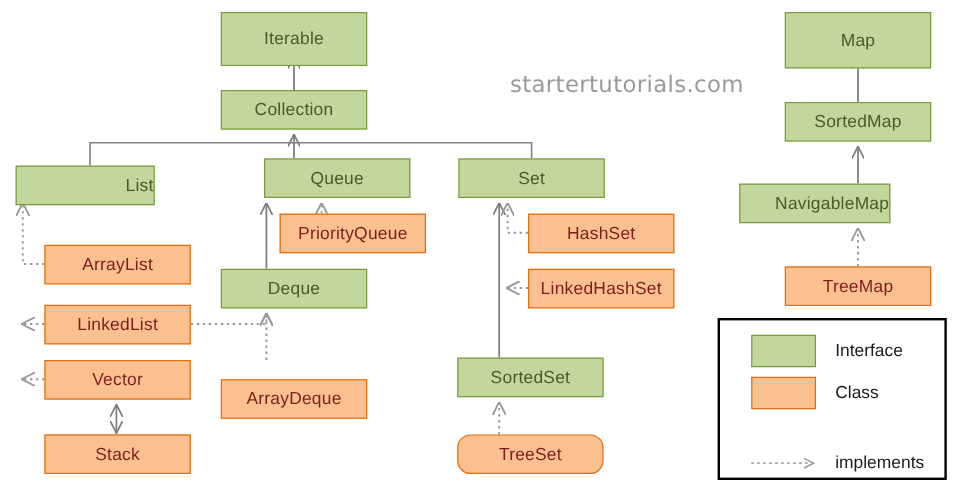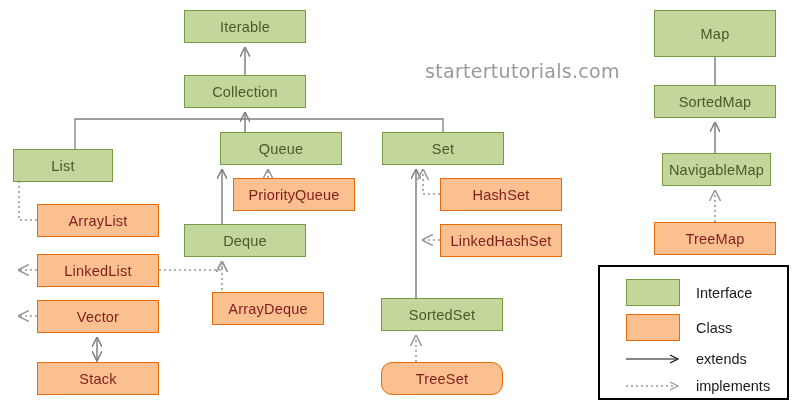--- a/index.html
+++ b/index.html
@@ -61,27 +61,27 @@
       <path d="M 159 270 L 222 270 L 222 262"></path>
       <path d="M 222 300 L 222 262"></path>
       <path d="M 440 194 L 423 194 L 423 170"></path>
       <path d="M 440 240 L 423 240"></path>
       <path d="M 416 362 L 416 336"></path>
       <path d="M 715 222 L 715 191"></path>
     </g>
   </svg>
 
   <div id="nodes">
-      <div class="node iface" style="left: 184px; top: 10px; width: 122px; height: 33px;">
+      <div class="node iface" style="left: 184px; top: 10px; width: 122px; height: 45px;">
         <span>Iterable</span>
       </div>
       <div class="node iface" style="left: 184px; top: 75px; width: 122px; height: 33px;">
         <span>Collection</span>
       </div>
-      <div class="node iface" style="left: 13px; top: 149px; width: 100px; height: 33px;">
+      <div class="node iface" style="left: 13px; top: 138px; width: 116px; height: 33px; justify-content: flex-end;">
         <span>List</span>
       </div>
       <div class="node iface" style="left: 184px; top: 132px; width: 122px; height: 33px; margin-left: 36px;">
         <span>Queue</span>
       </div>
       <div class="node iface" style="left: 382px; top: 132px; width: 122px; height: 33px;">
         <span>Set</span>
       </div>
       <div class="node klass" style="left: 233px; top: 178px; width: 122px; height: 33px;">
         <span>PriorityQueue</span>
@@ -97,66 +97,57 @@
       </div>
       <div class="node klass" style="left: 440px; top: 224px; width: 122px; height: 33px;">
         <span>LinkedHashSet</span>
       </div>
       <div class="node klass" style="left: 37px; top: 254px; width: 122px; height: 33px;">
         <span>LinkedList</span>
       </div>
       <div class="node klass" style="left: 37px; top: 300px; width: 122px; height: 33px;">
         <span>Vector</span>
       </div>
-      <div class="node klass" style="left: 184px; top: 292px; width: 112px; height: 33px; margin-left: 28px;">
+      <div class="node klass" style="left: 184px; top: 316px; width: 122px; height: 33px;">
         <span>ArrayDeque</span>
       </div>
       <div class="node iface" style="left: 381px; top: 298px; width: 122px; height: 33px;">
         <span>SortedSet</span>
       </div>
       <div class="node klass" style="left: 37px; top: 362px; width: 122px; height: 33px;">
         <span>Stack</span>
       </div>
       <div class="node klass" style="left: 381px; top: 362px; width: 122px; height: 33px; border-radius: 11px;">
         <span>TreeSet</span>
       </div>
       <div class="node iface" style="left: 654px; top: 10px; width: 122px; height: 47px;">
         <span>Map</span>
       </div>
       <div class="node iface" style="left: 654px; top: 85px; width: 122px; height: 33px;">
         <span>SortedMap</span>
       </div>
-      <div class="node iface" style="left: 662px; top: 153px; width: 109px; height: 33px;">
+      <div class="node iface" style="left: 616px; top: 153px; width: 126px; height: 33px; justify-content: flex-end;">
         <span>NavigableMap</span>
       </div>
       <div class="node klass" style="left: 654px; top: 222px; width: 122px; height: 33px;">
         <span>TreeMap</span>
       </div>
     </div>
 
   <div id="watermark" style="left: 425px; top: 60px;">startertutorials.com</div>
 
   <div id="legend">
     <div class="lg-row" style="left:26px;top:12px;">
       <span class="lg-sw iface"></span>
       <span class="lg-label">Interface</span>
     </div>
     <div class="lg-row" style="left:26px;top:47px;">
       <span class="lg-sw klass"></span>
       <span class="lg-label">Class</span>
     </div>
-    <div class="lg-row" style="left:26px;top:84px;">
-      <span class="lg-line">
-        <svg width="54" height="12" viewBox="0 0 54 12" xmlns="http://www.w3.org/2000/svg">
-          <path d="M 0 6 L 50 6" stroke="#111" stroke-width="1.2" fill="none"></path>
-          <path d="M 44 2 L 52 6 L 44 10" stroke="#111" stroke-width="1.2" fill="none"></path>
-        </svg>
-      </span>
-      <span class="lg-label">extends</span>
-    </div>
     <div class="lg-row" style="left:26px;top:111px;">
       <span class="lg-line">
         <svg width="54" height="12" viewBox="0 0 54 12" xmlns="http://www.w3.org/2000/svg">
           <path d="M 0 6 L 50 6" stroke="#9a9a9a" stroke-width="1.5" stroke-dasharray="2,3" fill="none"></path>
           <path d="M 44 2 L 52 6 L 44 10" stroke="#9a9a9a" stroke-width="1.3" fill="none"></path>
         </svg>
       </span>
       <span class="lg-label">implements</span>
     </div>
   </div>

